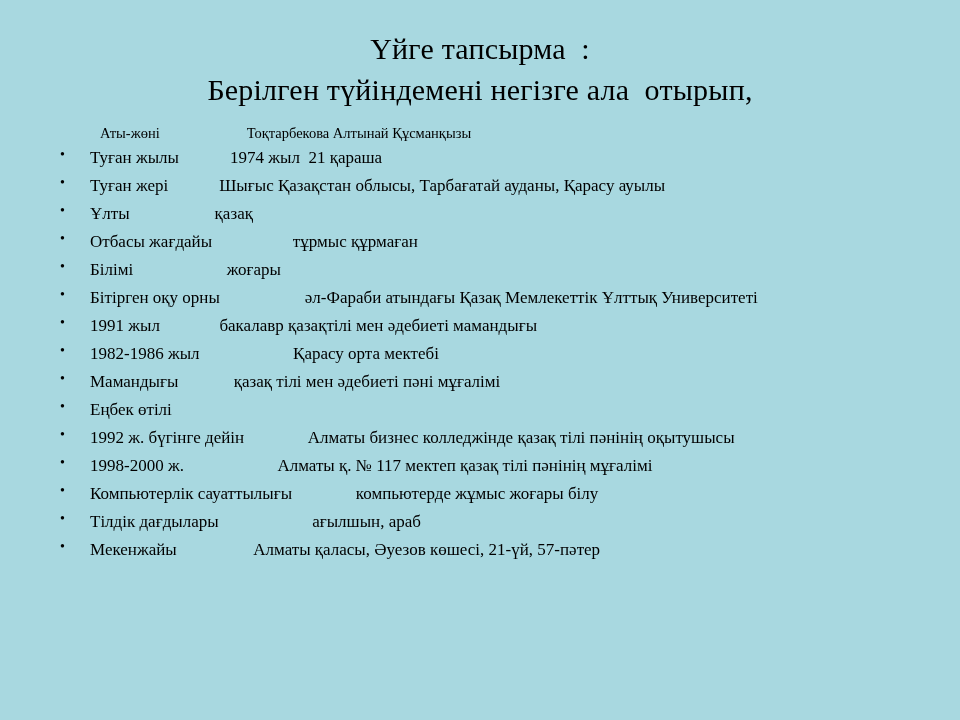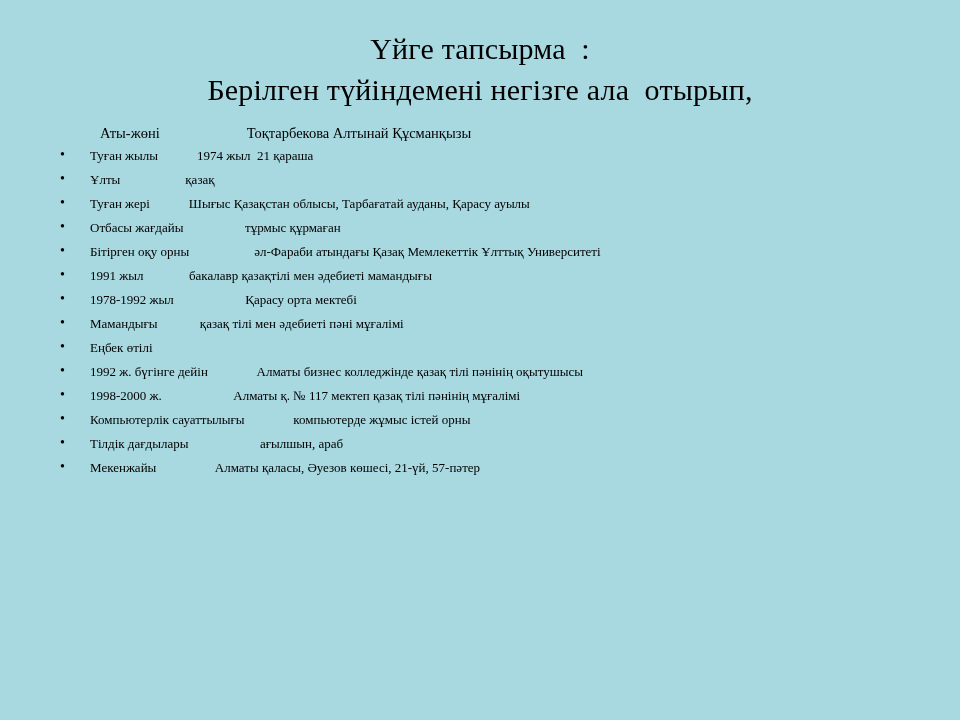--- a/index.html
+++ b/index.html
@@ -42,21 +42,21 @@
     padding-left: 48px;
     margin-bottom: 7px;
   }
   ul.items {
     list-style: none;
     margin: 0;
     padding: 0;
   }
   ul.items li {
     position: relative;
-    font-size: 13px;
+    font-size: 17px;
     line-height: 1.0;
     padding: 0 0 0 38px;
     margin-bottom: 11px;
     white-space: pre;
   }
   ul.items li::before {
     content: "\2022";
     position: absolute;
     left: 8px;
     top: -1px;
@@ -74,29 +74,30 @@
     <span class="title-line">Үйге тапсырма  :</span>
     <span class="title-line">Берілген түйіндемені негізге ала  отырып,</span>
   </div>
 
   <div class="body-block">
 
     <div class="name-row">Аты-жөні                        Тоқтарбекова Алтынай Құсманқызы</div>
 
     <ul class="items">
       <li>Туған жылы            1974 жыл  21 қараша</li>
+      <li>Туған жері            Шығыс Қазақстан облысы, Тарбағатай ауданы, Қарасу ауылы</li>
       <li>Ұлты                    қазақ</li>
-      <li>Туған жері            Шығыс Қазақстан облысы, Тарбағатай ауданы, Қарасу ауылы</li>
       <li>Отбасы жағдайы                   тұрмыс құрмаған</li>
+      <li>Білімі                      жоғары</li>
       <li>Бітірген оқу орны                    әл-Фараби атындағы Қазақ Мемлекеттік Ұлттық Университеті</li>
       <li>1991 жыл              бакалавр қазақтілі мен әдебиеті мамандығы</li>
-      <li>1978-1992 жыл                      Қарасу орта мектебі</li>
+      <li>1982-1986 жыл                      Қарасу орта мектебі</li>
       <li>Мамандығы             қазақ тілі мен әдебиеті пәні мұғалімі</li>
       <li>Еңбек өтілі</li>
       <li>1992 ж. бүгінге дейін               Алматы бизнес колледжінде қазақ тілі пәнінің оқытушысы</li>
       <li>1998-2000 ж.                      Алматы қ. № 117 мектеп қазақ тілі пәнінің мұғалімі</li>
-      <li>Компьютерлік сауаттылығы               компьютерде жұмыс істей орны</li>
+      <li>Компьютерлік сауаттылығы               компьютерде жұмыс жоғары білу</li>
       <li>Тілдік дағдылары                      ағылшын, араб</li>
       <li>Мекенжайы                  Алматы қаласы, Әуезов көшесі, 21-үй, 57-пәтер</li>
     </ul>
 
   </div>
 </div>
 
 </body></html>

